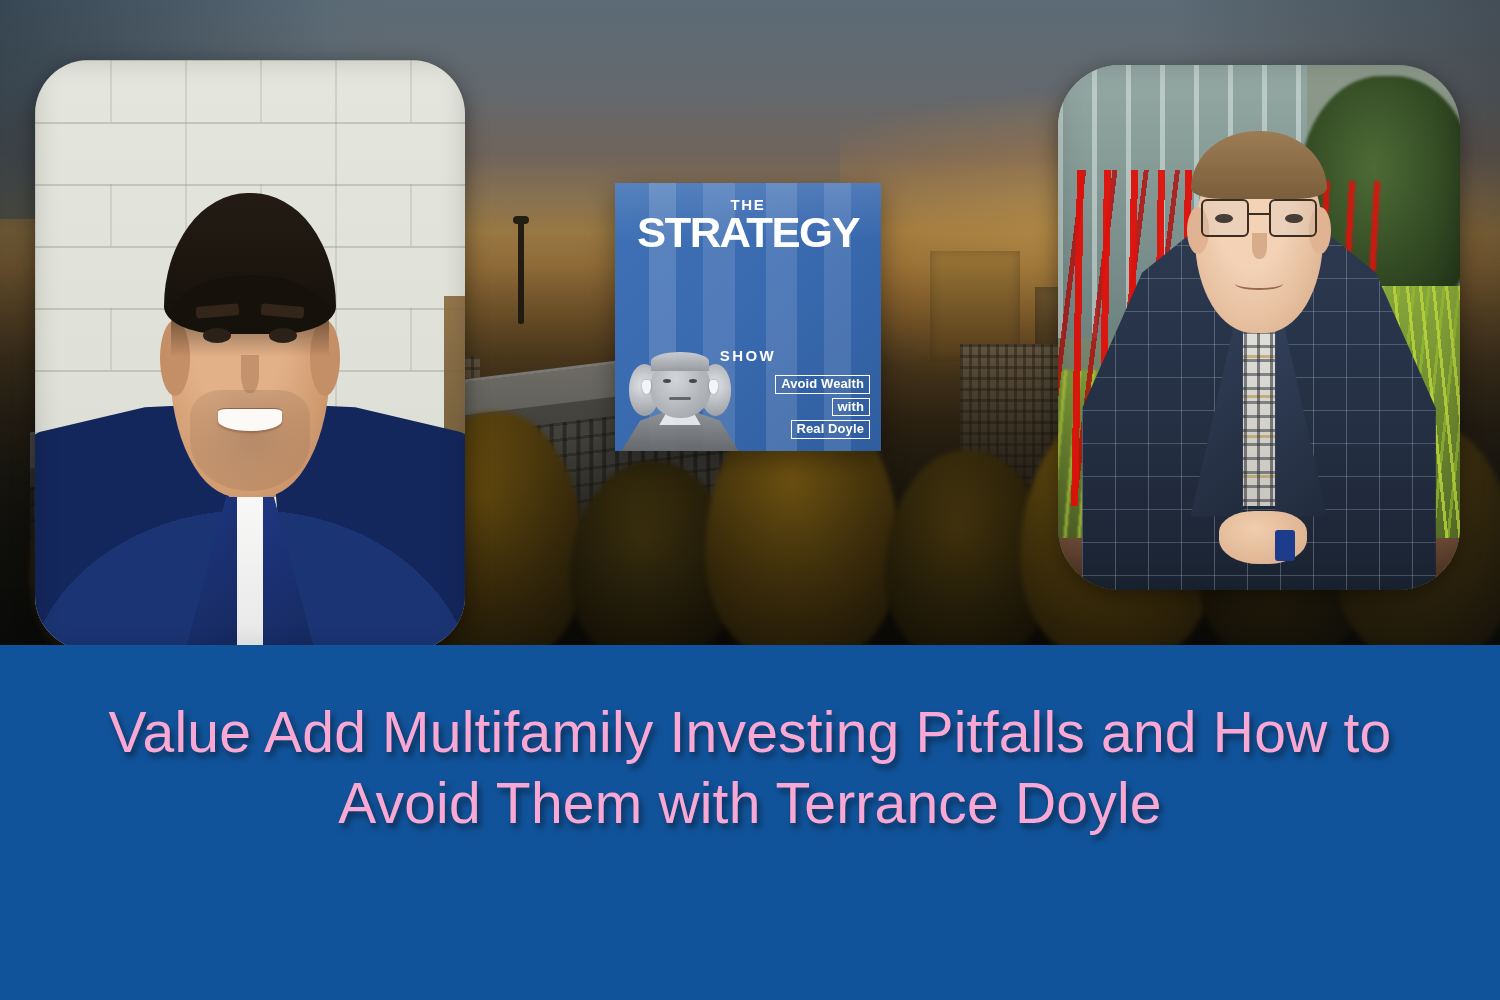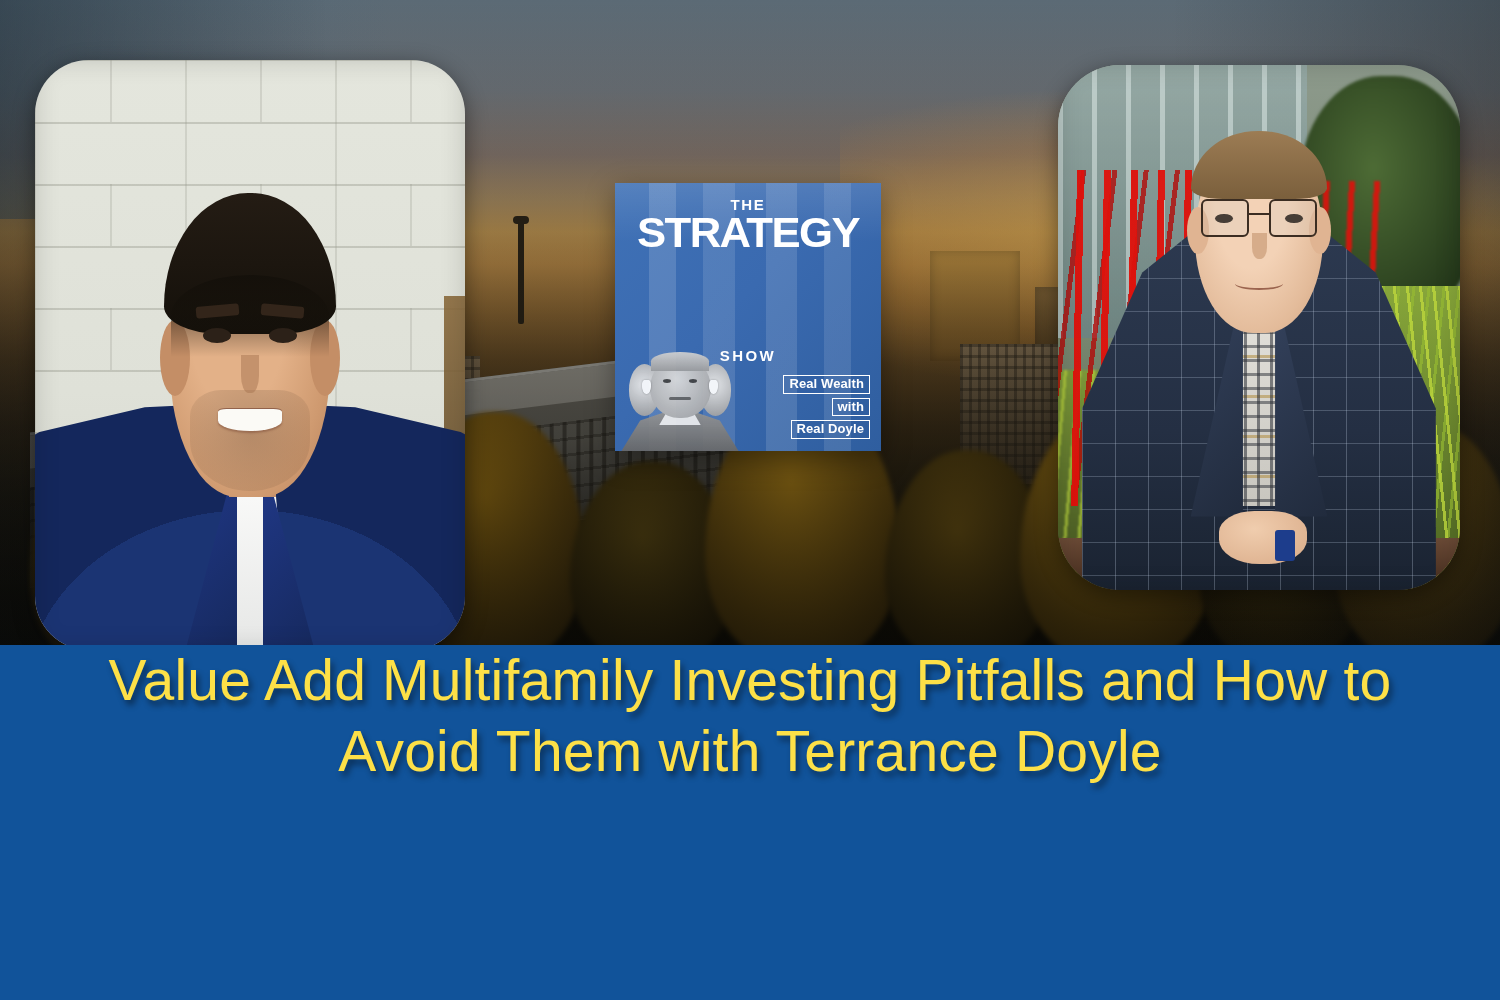--- a/index.html
+++ b/index.html
@@ -424,23 +424,24 @@
     white-space:nowrap;
   }
 
   
   .banner {
     position:absolute; left:0; right:0; bottom:0; height:355px;
     background:#11539a;
     display:flex; align-items:flex-start; justify-content:center;
   }
   .banner-title {
+    margin-top:52px;
     width:1390px;
     text-align:center;
-    color:#fde047;
+    color:#f9a8d4;
     font-size:57px;
     font-weight:normal;
     line-height:1.25;
     letter-spacing:.2px;
     text-shadow:3px 5px 6px rgba(0,0,0,.45);
   }
 </style>
 </head>
 <body>
 
@@ -587,21 +588,21 @@
       <div class="bf-head"></div>
       <div class="bf-crown"></div>
       <div class="bf-eyeL"></div>
       <div class="bf-eyeR"></div>
       <div class="bf-mouth"></div>
       <div class="bf-budL"></div>
       <div class="bf-budR"></div>
     </div>
 
     <div class="tag">
-      <div class="tag-line">Real Wealth</div>
+      <div class="tag-line">Avoid Wealth</div>
       <div class="tag-line">with</div>
       <div class="tag-line">Real Doyle</div>
     </div>
   </div>
 
   <div class="banner">
     <div class="banner-title">Value Add Multifamily Investing Pitfalls and How to Avoid Them with Terrance Doyle</div>
   </div>
 
 </div>

